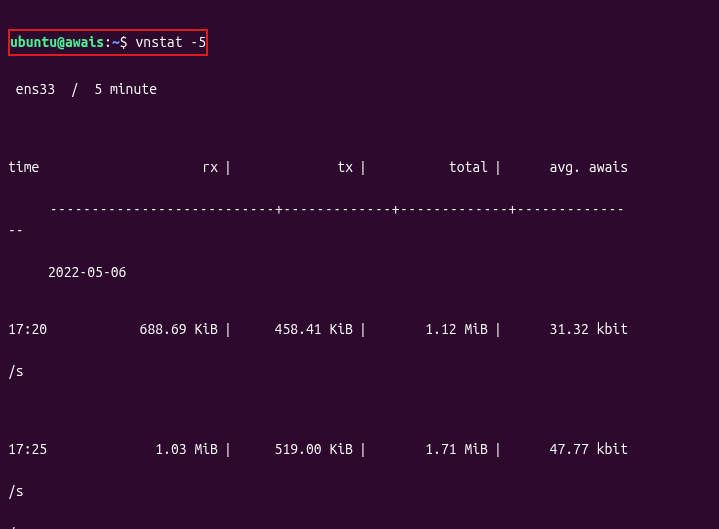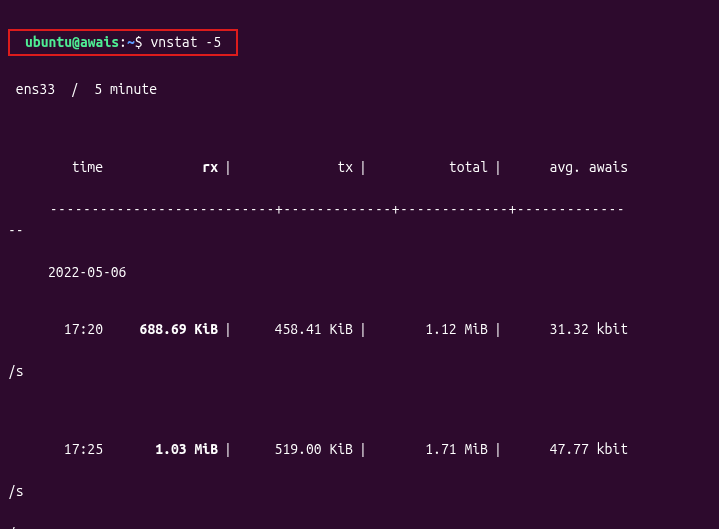--- a/index.html
+++ b/index.html
@@ -28,28 +28,28 @@
     .prompt-path {
       color: #5c9cff;
       font-weight: bold;
     }
     .prompt-dollar {
       color: #ffffff;
     }
     .command-line {
       border: 2px solid #dd1c1c;
       display: inline-block;
-      padding: 1px 15px;
+      padding: 1px 0;
       margin-bottom: 2px;
     }
     .header-row, .data-row {
       display: block;
     }
-    .col-time { display: inline-block; width: 95px; text-align: right; }
-    .col-rx { display: inline-block; width: 115px; text-align: right; font-weight: bold; }
+    .col-time { display: inline-block; width: 95px; }
+    .col-rx { display: inline-block; width: 115px; text-align: right; }
     .col-tx { display: inline-block; width: 115px; text-align: right; }
     .col-total { display: inline-block; width: 115px; text-align: right; margin-top: 36px; }
     .col-rate { display: inline-block; width: 120px; text-align: right; }
     .sep { display: inline-block; width: 20px; text-align: center; }
     .dashes { letter-spacing: 0.5px; }
     .wrap-suffix { display: block; }
     .date-indent { padding-left: 40px; }
   </style>
 </head>
 <body>

